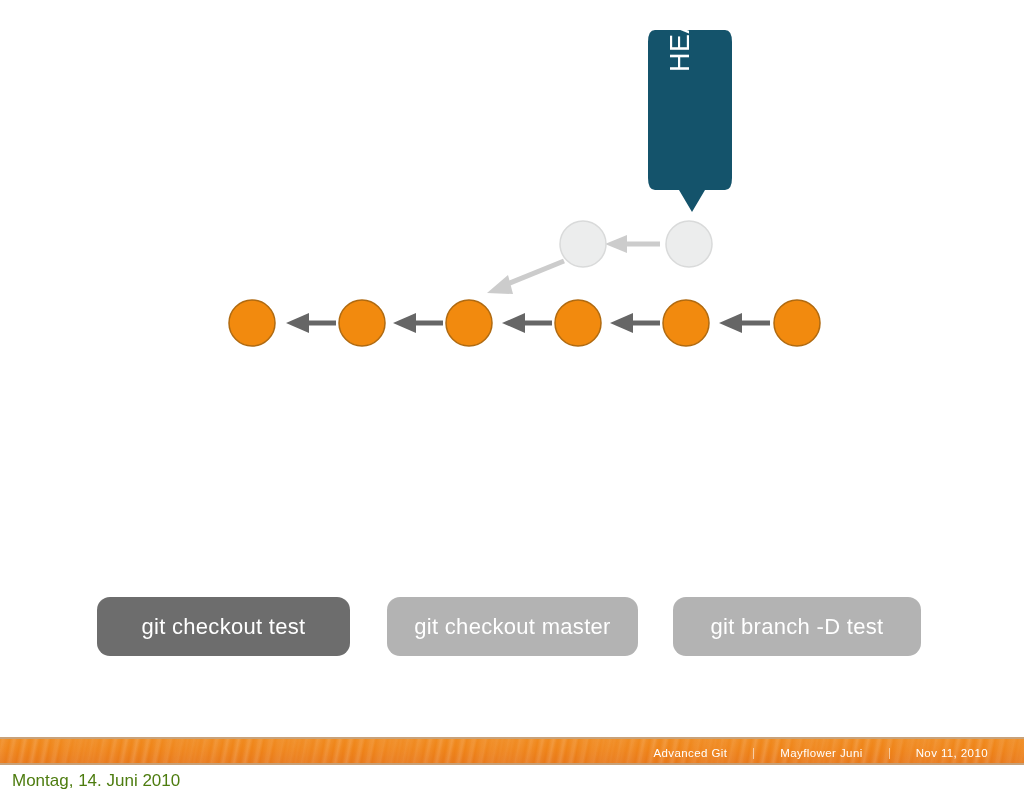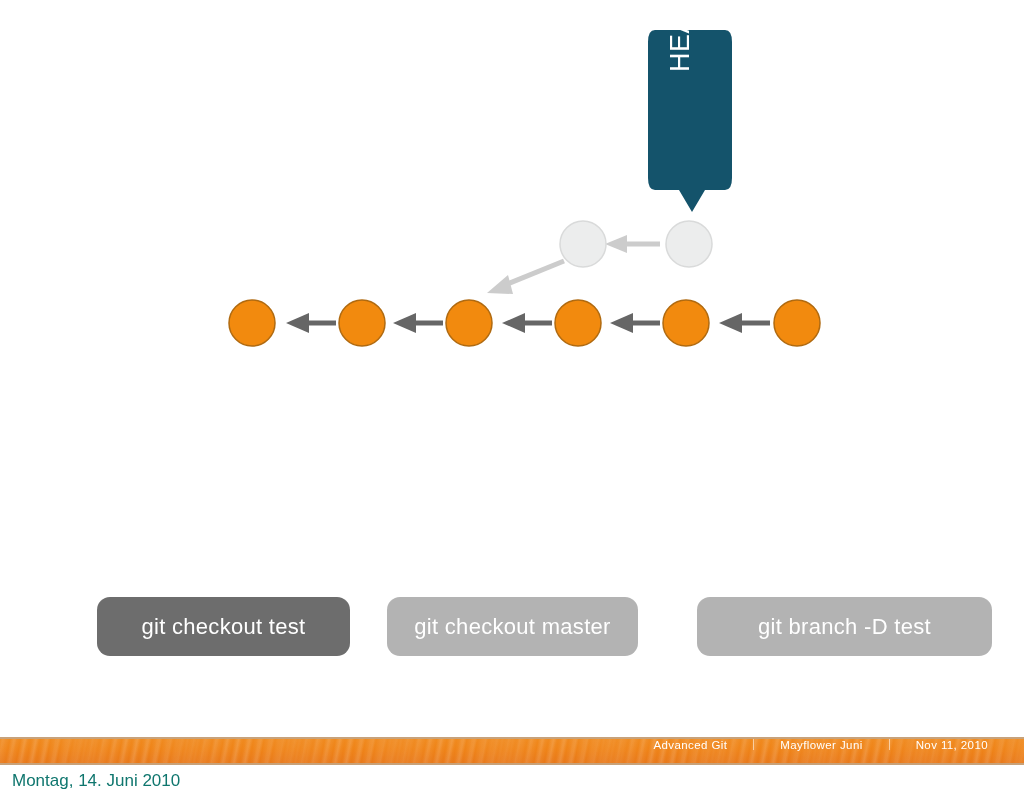--- a/index.html
+++ b/index.html
@@ -71,23 +71,22 @@
   }
   .btn-0 {
     left: 97px;  top: 597px;  width: 253px; height: 59px;
     background: #6d6d6d;
   }
   .btn-1 {
     left: 387px; top: 597px;  width: 251px; height: 59px;
     background: #b3b3b3;
   }
   .btn-2 {
-    left: 673px; top: 597px;  width: 295px; height: 59px;
+    left: 673px; top: 597px;  width: 248px; height: 59px;
     background: #b3b3b3;
-    margin-left: 24px;
   }
 
   
   .footer-band {
     position: absolute;
     left: 0;
     top: 737px;
     width: 1024px;
     height: 28px;
     background:
@@ -109,20 +108,21 @@
     border-bottom: 2px solid #c8a27a;
     box-sizing: border-box;
     overflow: hidden;
   }
   .footer-meta {
     position: absolute;
     right: 18px;
     top: 0;
     height: 28px;
     display: flex;
+    align-items: center;
     gap: 8px;
     color: #ffffff;
     font-size: 11.5px;
     font-family: "Liberation Sans", sans-serif;
     letter-spacing: 0.4px;
     white-space: nowrap;
   }
   .footer-meta .seg { padding: 0 18px; }
   .footer-meta .sep {
     width: 1px;
@@ -136,21 +136,21 @@
     left: 0;
     top: 765px;
     width: 1024px;
     height: 31px;
     background: #ffffff;
     display: flex;
     align-items: center;
   }
   .date-strip span {
     margin-left: 12px;
-    color: #0f766e;
+    color: #4d7c0f;
     font-size: 17px;
     font-family: "Liberation Sans", sans-serif;
   }
 </style>
 </head>
 <body>
 
 <div id="slide">
 
   <div class="canvas">

